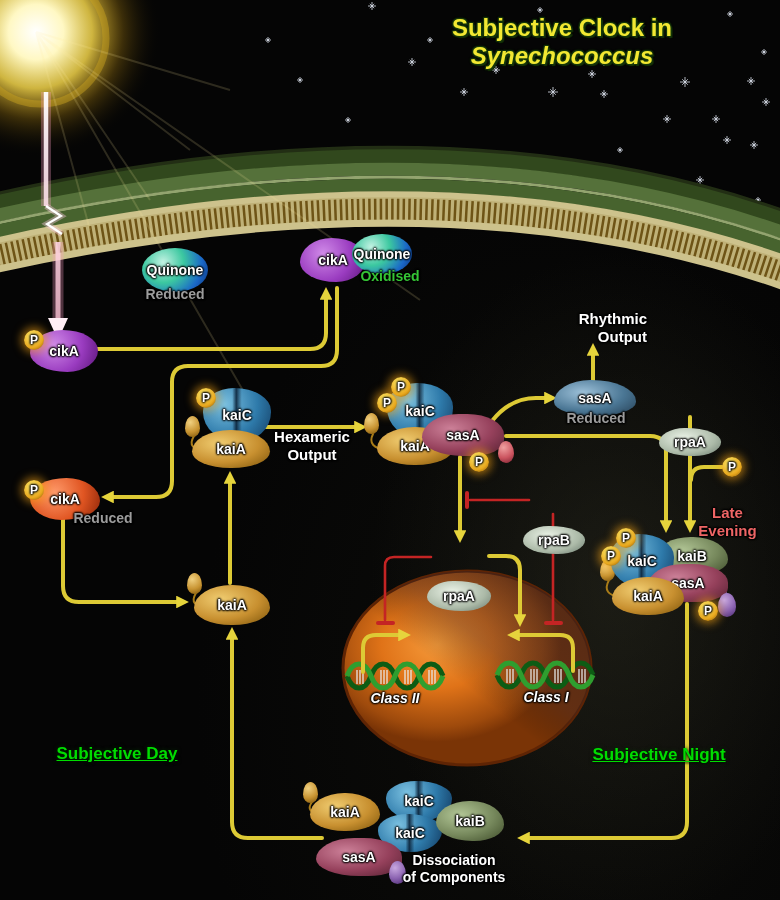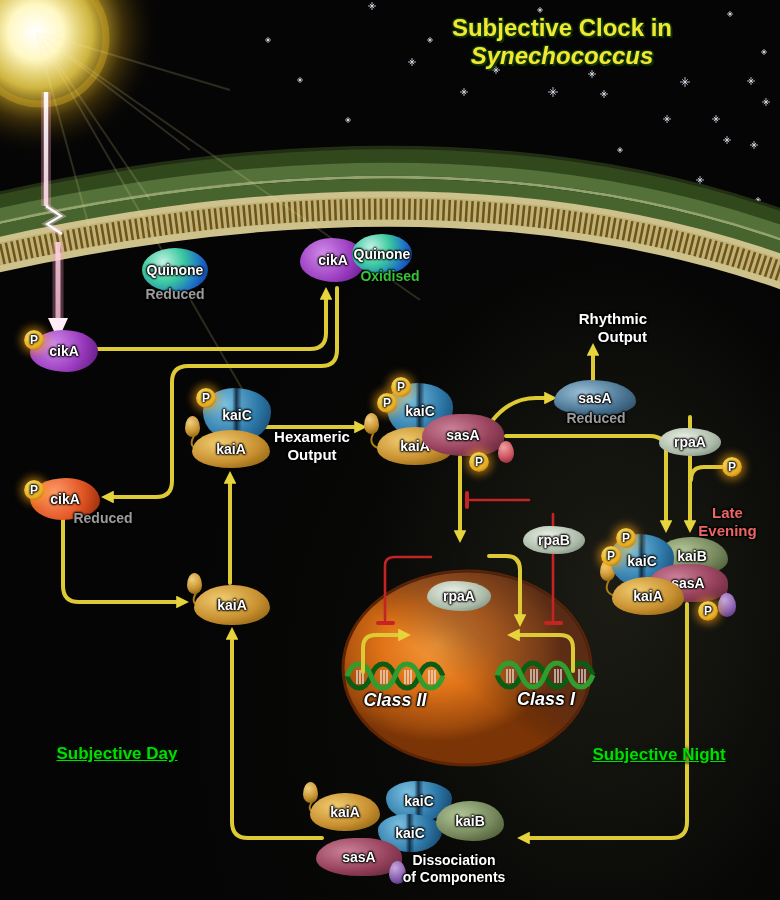--- a/index.html
+++ b/index.html
@@ -54,21 +54,21 @@
     background:radial-gradient(circle at 40% 32%, #ffec6a, #e8a81e 62%, #7a4a00);
     box-shadow:0 0 9px 3px rgba(255,170,20,.55);
     display:flex;align-items:center;justify-content:center;}
   .p>span{font-size:12px;}
   .lbl{position:absolute;font-weight:bold;color:#fff;font-size:14px;text-align:center;line-height:1.18;
     text-shadow:0 1px 2px #000,1px 0 2px #000,-1px 0 2px #000,0 -1px 2px #000;}
   .gray{color:var(--state_gray);}
   .green{color:var(--label_green);text-decoration:underline;font-size:17px;text-shadow:0 0 4px #003300,0 1px 2px #000;}
   .oxid{color:var(--oxidised_green);}
   .redlbl{color:var(--late_evening_red);font-size:15px;}
-  .ital{font-style:italic;font-size:18px;}
+  .ital{font-style:italic;font-size:14px;}
   #title{position:absolute;left:358px;top:14px;width:408px;text-align:center;
     font-size:24px;font-weight:bold;color:var(--title_yellow);
     text-shadow:0 0 3px #1d4a10,2px 2px 1px #143208,-1px -1px 1px #143208,1px -1px 1px #143208,-1px 1px 1px #143208;}
   #title .org{font-style:italic;}
   #copy{position:absolute;left:420px;top:50px;width:344px;text-align:right;color:#f2f2f2;font-size:16px;
     text-shadow:1px 1px 2px #000;}
   #copy .w{font-style:italic;}
   #copy .s{font-weight:bold;}
 </style>
 </head>

